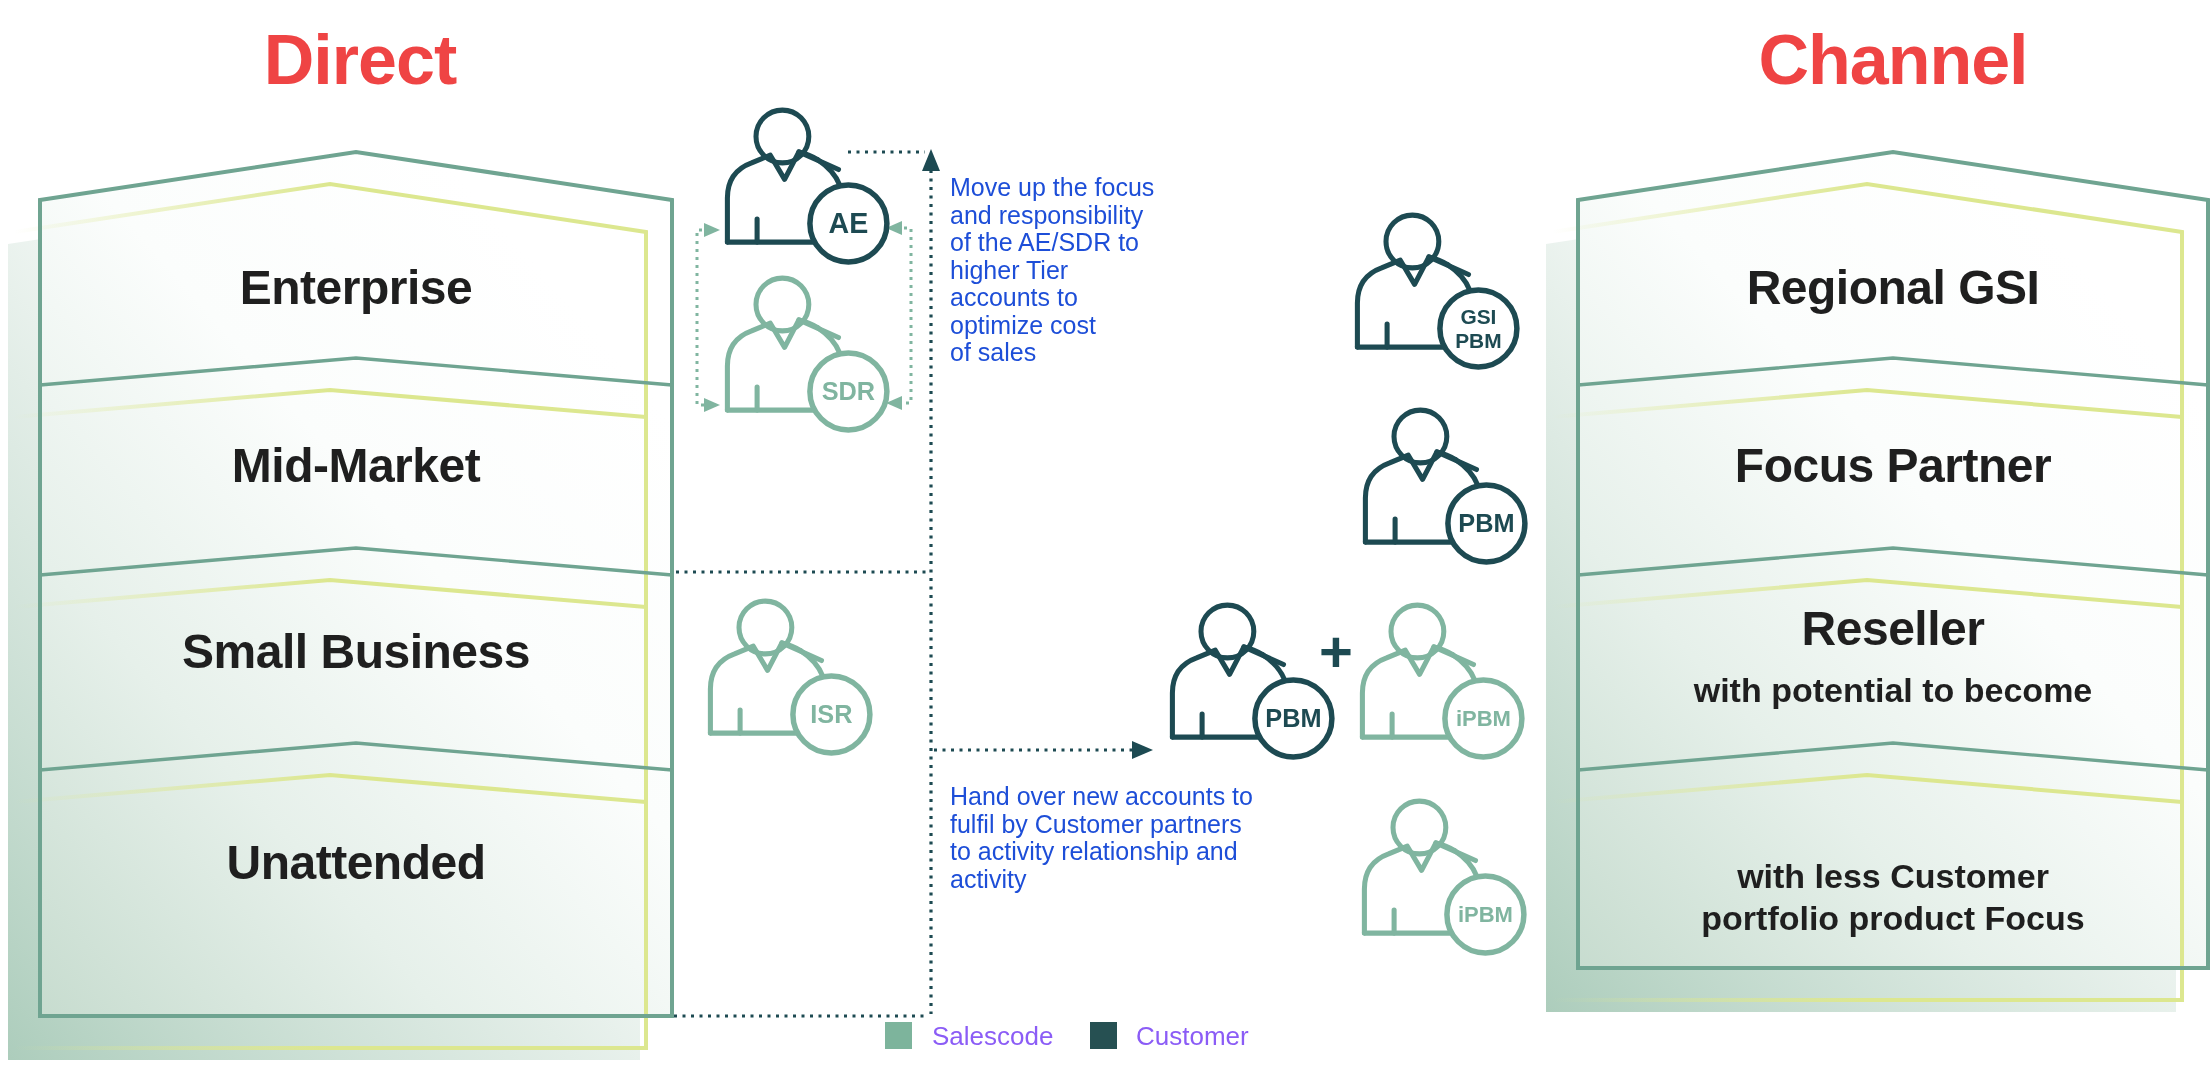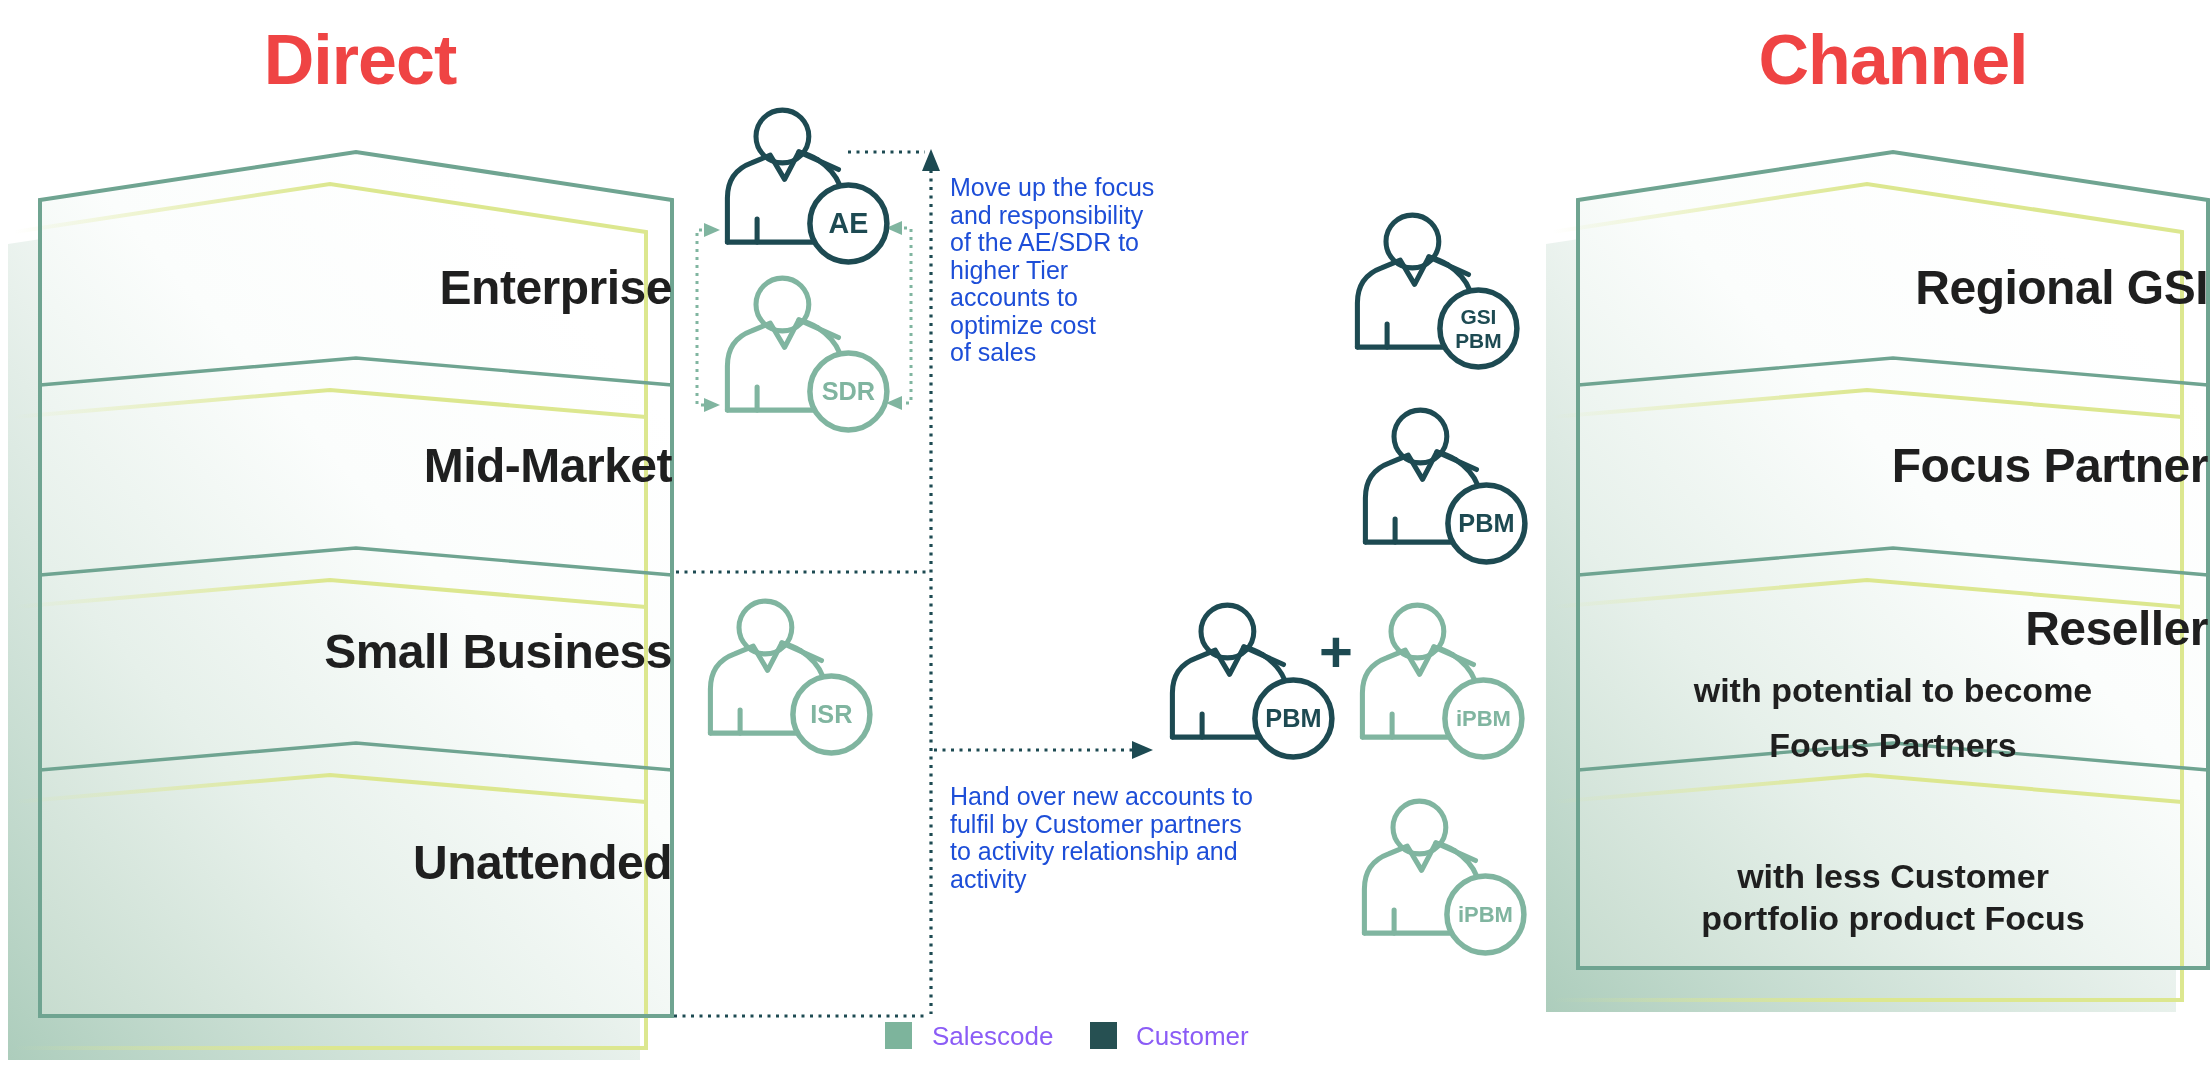--- a/index.html
+++ b/index.html
@@ -6,21 +6,21 @@
   #canvas{
     position:relative;width:2210px;height:1087px;background:#ffffff;overflow:hidden;
     font-family:"Liberation Sans", sans-serif;color:#1c1c1c;
   }
   #gfx{position:absolute;left:0;top:0;}
   .title{
     position:absolute;transform:translateY(-50%);text-align:center;
     font-size:70px;font-weight:800;letter-spacing:-1px;color:#ef4444;
   }
   .band-label{
-    position:absolute;transform:translateY(-50%);text-align:right;
+    position:absolute;transform:translateY(-50%);text-align:center;
     font-size:48px;font-weight:800;letter-spacing:-0.5px;color:#1f1f1f;white-space:nowrap;
   }
   .band-sub{
     position:absolute;transform:translateY(-50%);text-align:center;
     font-size:34px;font-weight:700;color:#1f1f1f;white-space:nowrap;
   }
   .note{position:absolute;font-size:25px;line-height:27.5px;font-weight:500;color:#1d4ed8;}
   .note div{white-space:nowrap;}
   .plus{
     position:absolute;transform:translate(-50%,-50%);
@@ -170,21 +170,20 @@
 
   <div class="band-label" style="left:40px;width:632px;top:287px">Enterprise</div>
   <div class="band-label" style="left:40px;width:632px;top:465px">Mid-Market</div>
   <div class="band-label" style="left:40px;width:632px;top:651px">Small Business</div>
   <div class="band-label" style="left:40px;width:632px;top:862px">Unattended</div>
 
   <div class="band-label" style="left:1578px;width:630px;top:287px">Regional GSI</div>
   <div class="band-label" style="left:1578px;width:630px;top:465px">Focus Partner</div>
   <div class="band-label" style="left:1578px;width:630px;top:628px">Reseller</div>
   <div class="band-sub" style="left:1578px;width:630px;top:690px">with potential to become</div>
-  <div class="band-sub" style="left:1578px;width:630px;top:745px">Focus Partners</div>
   <div class="band-sub" style="left:1578px;width:630px;top:876px">with less Customer</div>
   <div class="band-sub" style="left:1578px;width:630px;top:918px">portfolio product Focus</div>
 
   <div class="note" style="left:950px;top:174px">
     <div>Move up the focus</div>
     <div>and responsibility</div>
     <div>of the AE/SDR to</div>
     <div>higher Tier</div>
     <div>accounts to</div>
     <div>optimize cost</div>

